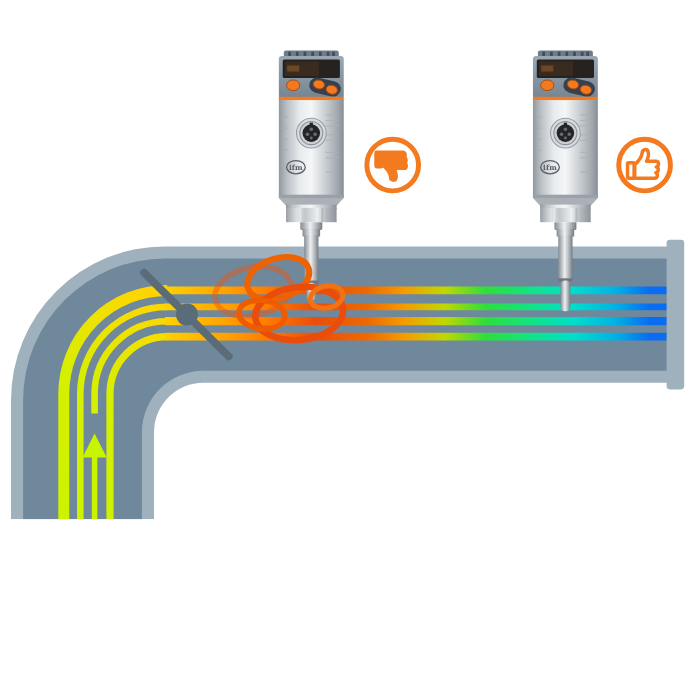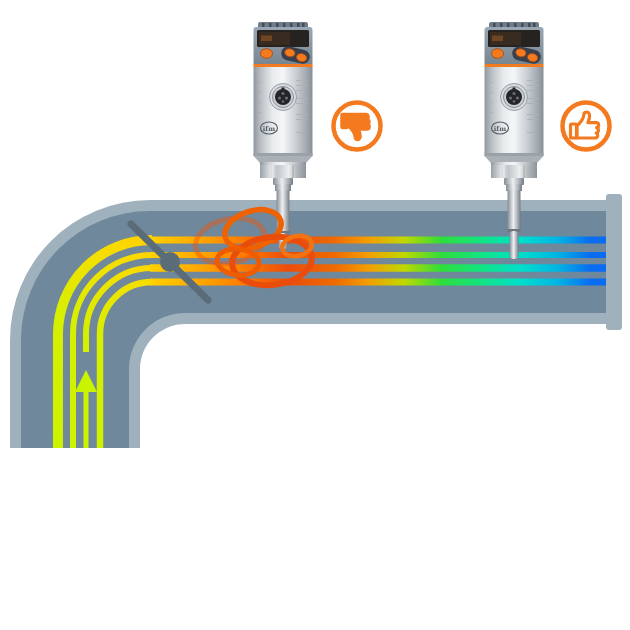--- a/index.html
+++ b/index.html
@@ -1,17 +1,17 @@
 <!DOCTYPE html>
 <html style="--accent-orange: #f47a20; --pipe-fill: #70889c; --pipe-edge: #9fb1bd; --valve-gray: #5b6c79; --flow-slow: #c9f400; --flow-yellow: #ffd300; --flow-orange: #ff8a00; --flow-turbulent: #ea4d0b; --flow-green: #2ede3a; --flow-cyan: #00dfcb; --flow-blue: #0a6cf0;"><head>
 <meta charset="utf-8">
 <style>
   html,body{margin:0;padding:0;background:#ffffff;}
   .stage{position:relative;width:630px;height:448px;background:#fff;overflow:hidden;
-         font-family:"Liberation Sans", sans-serif;}
+         font-family:"Liberation Sans", sans-serif;margin-top:24px;}
   svg{display:block;}
   .ifm-logo-text{font-family:"DejaVu Serif", serif;font-weight:bold;font-size:6.5px;
                  fill:#596067;letter-spacing:.2px;}
 </style>
 </head>
 <body>
 
 <div class="stage">
 <svg width="630" height="630" viewBox="0 0 630 630">
   <defs>

